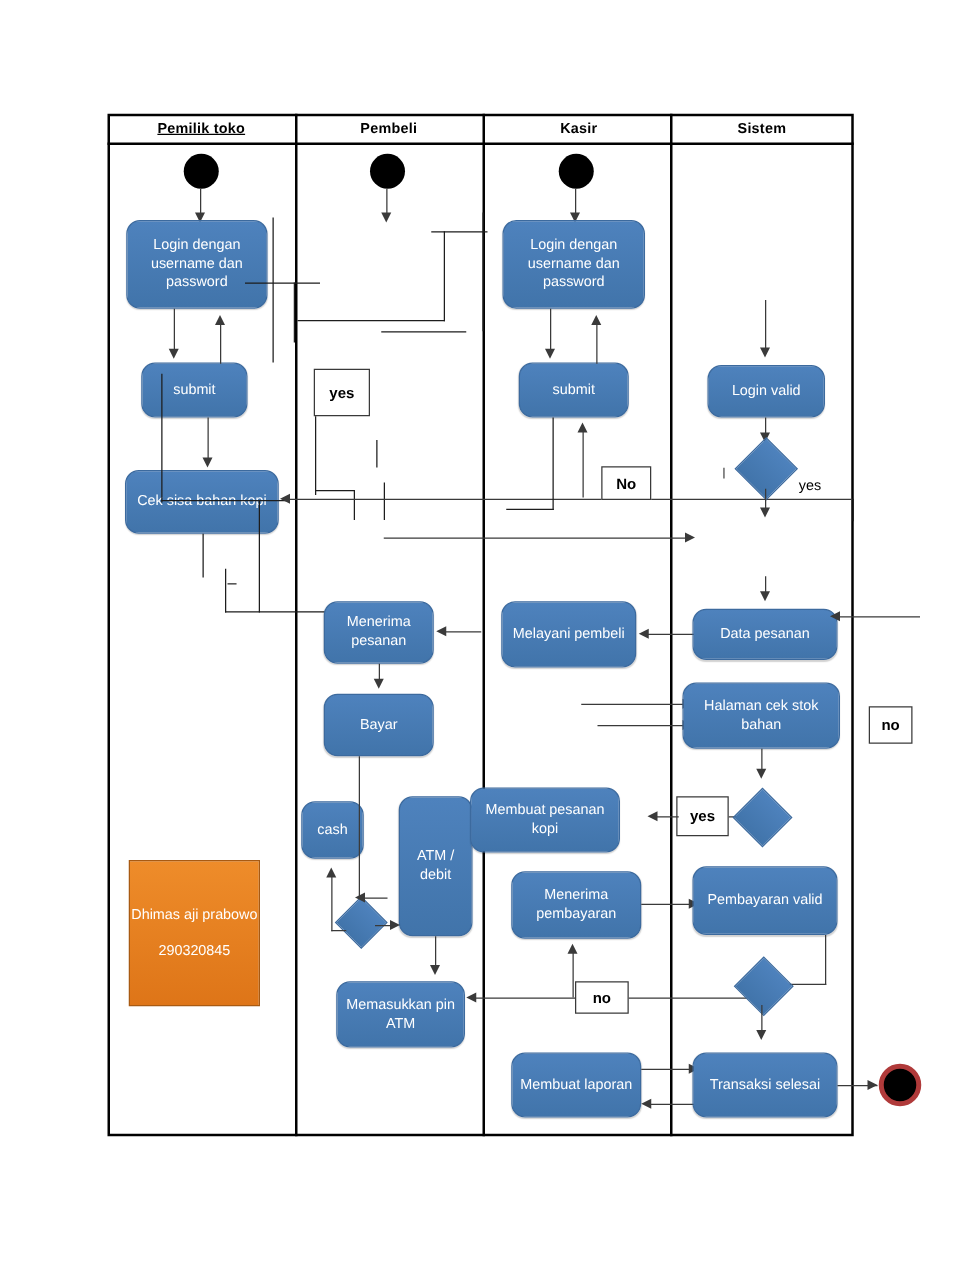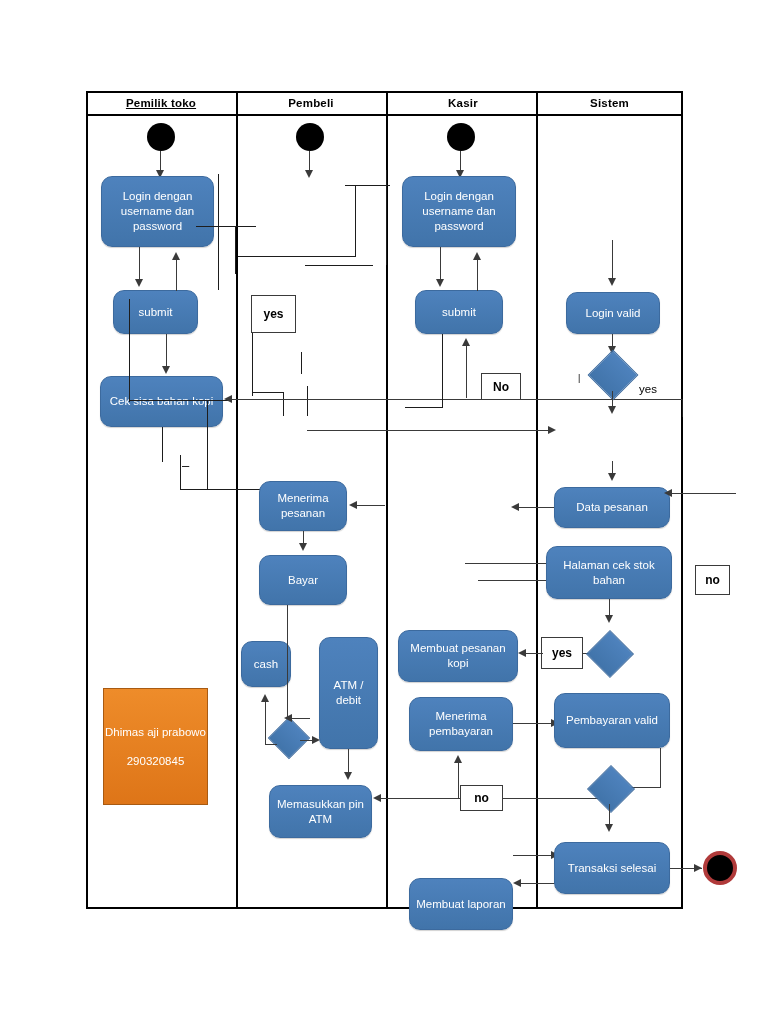--- a/index.html
+++ b/index.html
@@ -262,26 +262,27 @@
   <div class="ln lnh" style="left:300px; top:740px; width:16px;"></div>
   <div class="arw arw-r" style="left:312px; top:736px;"></div>
 
   <div class="ln lnv" style="left:348px; top:749px; height:27px;"></div>
   <div class="arw arw-d" style="left:344px; top:772px;"></div>
 
   <div class="act" style="left:402px; top:176px; width:114px; height:71px;">Login dengan username dan password</div>
 
   <div class="act" style="left:415px; top:290px; width:88px; height:44px;">submit</div>
 
-
-  <div class="act" style="left:398px; top:630px; width:120px; height:52px;">Membuat pesanan kopi</div>
+  <div class="act" style="left:401px; top:481px; width:108px; height:53px;">Melayani pembeli</div>
+
+  <div class="act" style="left:376px; top:630px; width:120px; height:52px;">Membuat pesanan kopi</div>
 
   <div class="act" style="left:409px; top:697px; width:104px; height:54px;">Menerima pembayaran</div>
 
-  <div class="act" style="left:409px; top:842px; width:104px; height:52px;margin-top:36px;">Membuat laporan</div>
+  <div class="act" style="left:409px; top:842px; width:104px; height:52px;">Membuat laporan</div>
 
   <div class="ln lnv" style="left:440px; top:247px; height:36px;"></div>
   <div class="arw arw-d" style="left:436px; top:279px;"></div>
 
   <div class="ln lnv" style="left:477px; top:256px; height:35px;"></div>
   <div class="arw arw-u" style="left:473px; top:252px;"></div>
 
   <div class="ln lnv" style="left:466px; top:345px; height:53px;"></div>
   <div class="arw arw-u" style="left:462px; top:338px;"></div>
 

